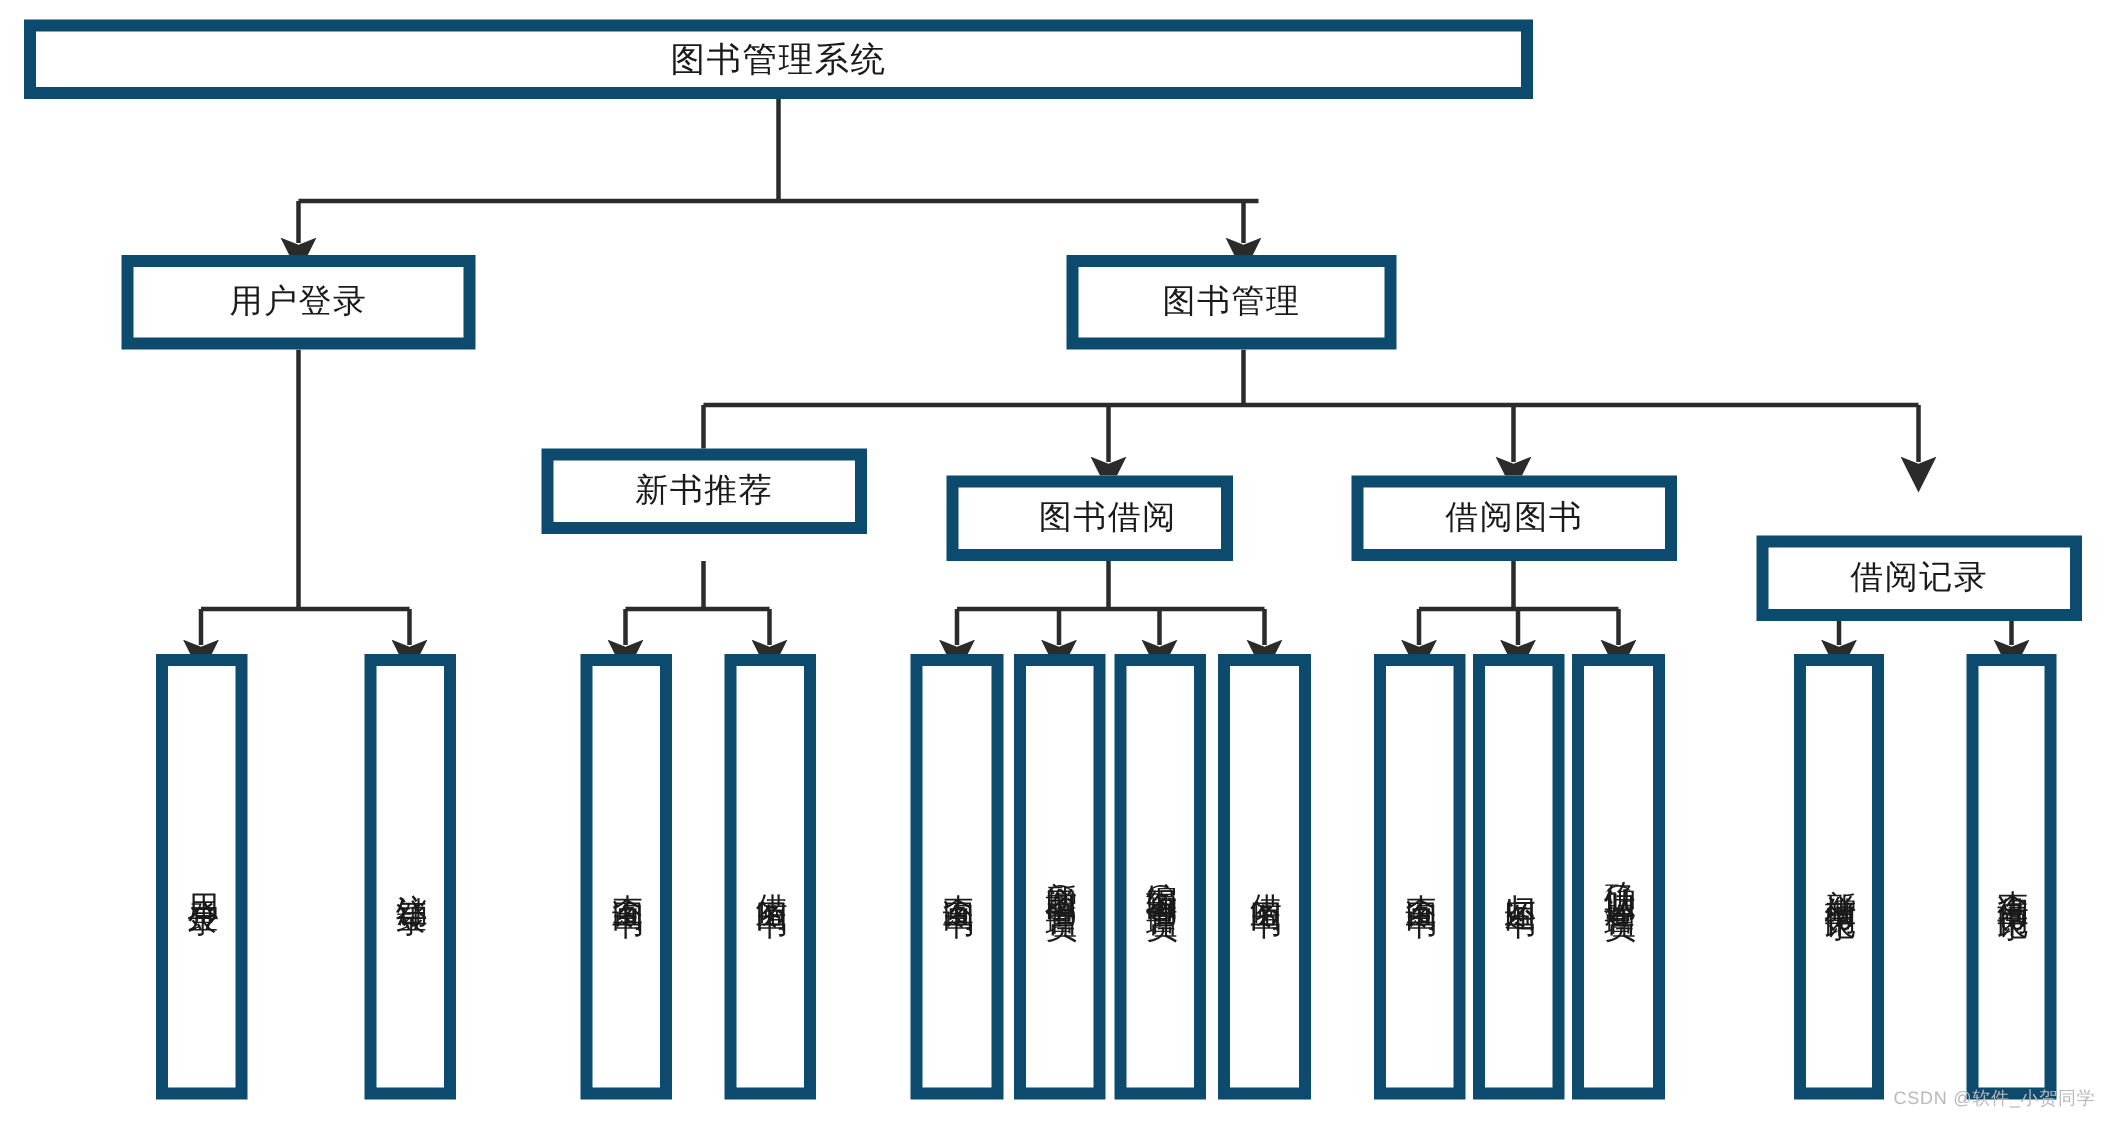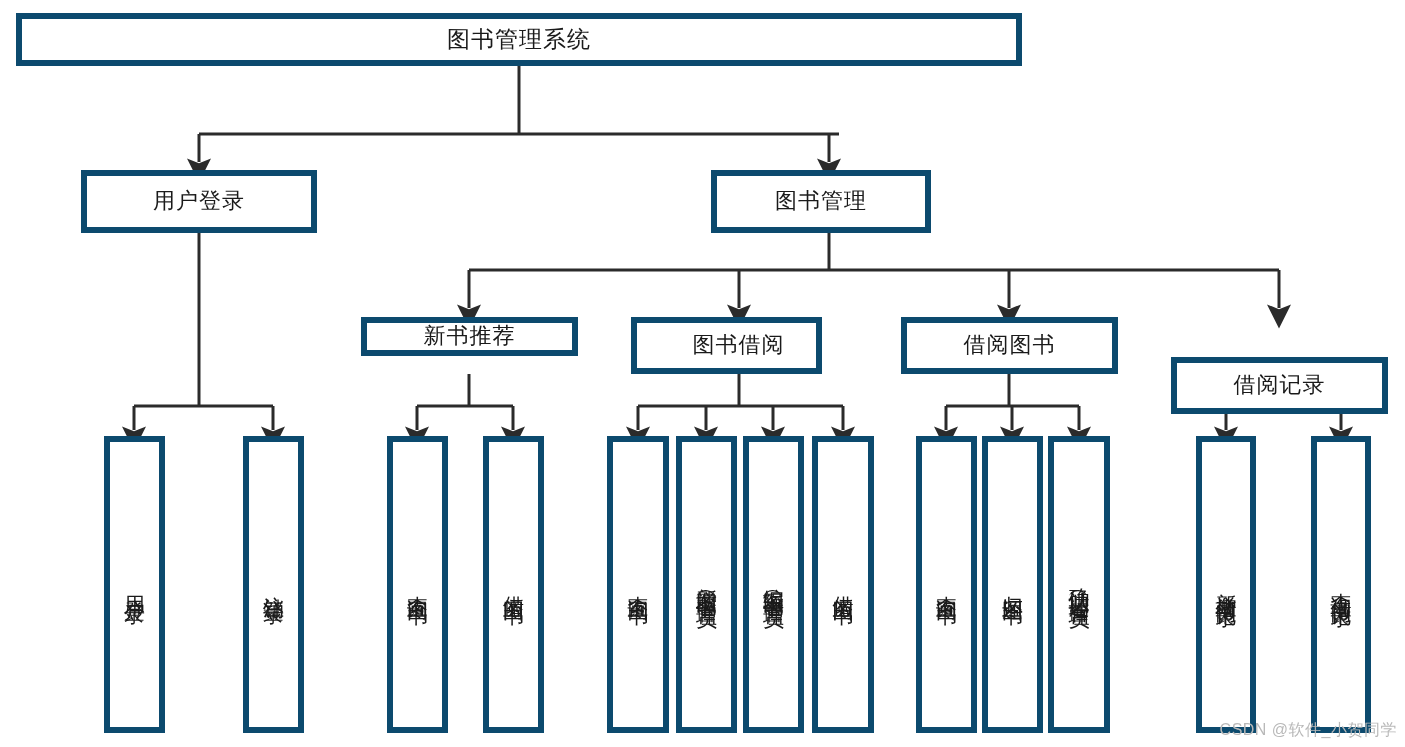--- a/index.html
+++ b/index.html
@@ -21,21 +21,21 @@
     position: absolute;
     left: 0;
     top: 0;
     width: 1405px;
     height: 747px;
     pointer-events: none;
   }
   .node {
     position: absolute;
     box-sizing: border-box;
-    border: 6px solid #0c4a6e;
+    border: 8px solid #0c4a6e;
     background: #ffffff;
     display: flex;
     align-items: center;
     justify-content: center;
     color: #1a1a1a;
   }
   .node.horiz {
     font-size: 22px;
     letter-spacing: 1px;
     line-height: 1.1;
@@ -53,21 +53,21 @@
     align-items: center;
     justify-content: center;
     line-height: 1.05;
     white-space: nowrap;
     overflow: hidden;
   }
   .watermark {
     position: absolute;
     right: 8px;
     bottom: 6px;
-    font-size: 16px;
+    font-size: 12px;
     color: #b9b9b9;
     letter-spacing: 0.5px;
     white-space: nowrap;
   }
 </style>
 </head>
 <body>
 
 <div id="canvas">
 
@@ -119,21 +119,21 @@
       <path d="M1226,403 L1226,430" marker-end="url(#arrow)"></path>
       <path d="M1341,403 L1341,430" marker-end="url(#arrow)"></path>
     </g>
   </svg>
 
   <div class="node horiz root" style="left:16px; top:13px; width:1006px; height:53px;">图书管理系统</div>
 
   <div class="node horiz" style="left:81px; top:170px; width:236px; height:63px;">用户登录</div>
   <div class="node horiz" style="left:711px; top:170px; width:220px; height:63px;">图书管理</div>
 
-  <div class="node horiz" style="left:361px; top:317px; width:217px; height:39px;">新书推荐</div>
+  <div class="node horiz" style="left:361px; top:299px; width:217px; height:57px;">新书推荐</div>
   <div class="node horiz" style="left:631px; top:317px; width:191px; height:57px;padding-left:24px;">图书借阅</div>
   <div class="node horiz" style="left:901px; top:317px; width:217px; height:57px;">借阅图书</div>
   <div class="node horiz" style="left:1171px; top:317px; width:217px; height:57px;margin-top:40px;">借阅记录</div>
 
   <div class="node vert" style="left:104px; top:436px; width:61px; height:297px;">用户登录</div>
   <div class="node vert" style="left:243px; top:436px; width:61px; height:297px;">注销登录</div>
 
   <div class="node vert" style="left:387px; top:436px; width:61px; height:297px;">查询图书</div>
   <div class="node vert" style="left:483px; top:436px; width:61px; height:297px;">借阅图书</div>
 

